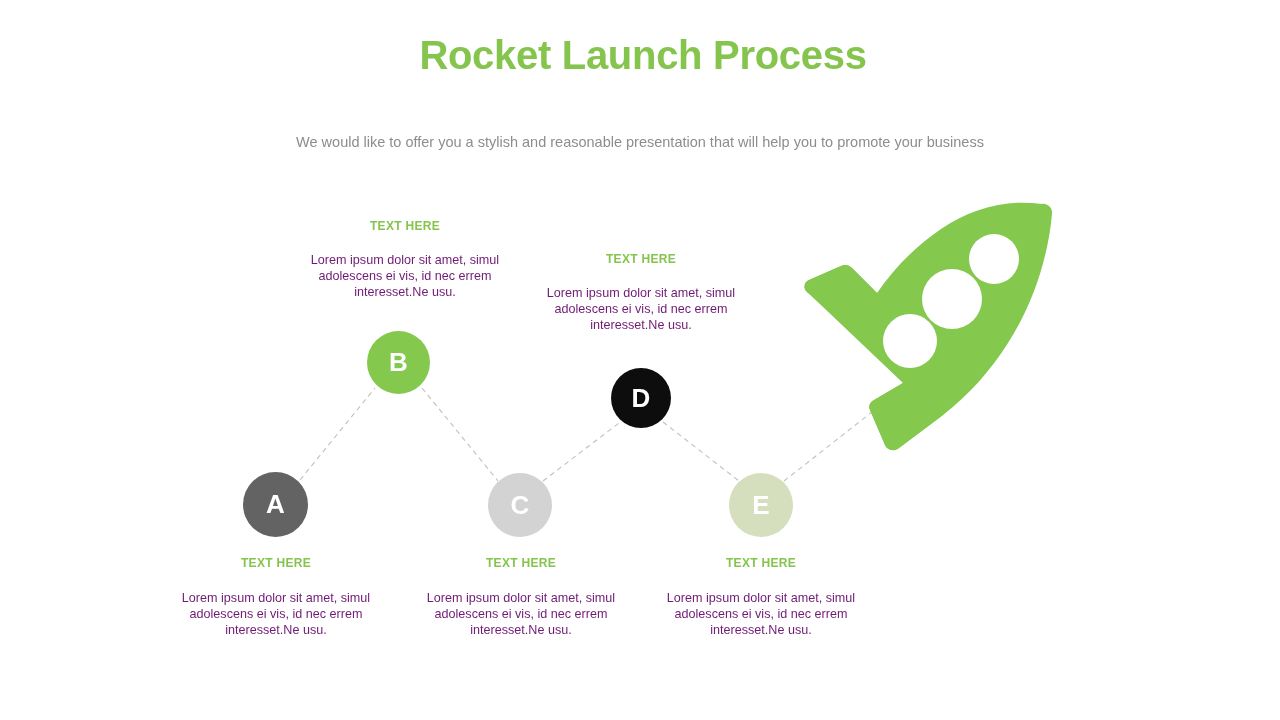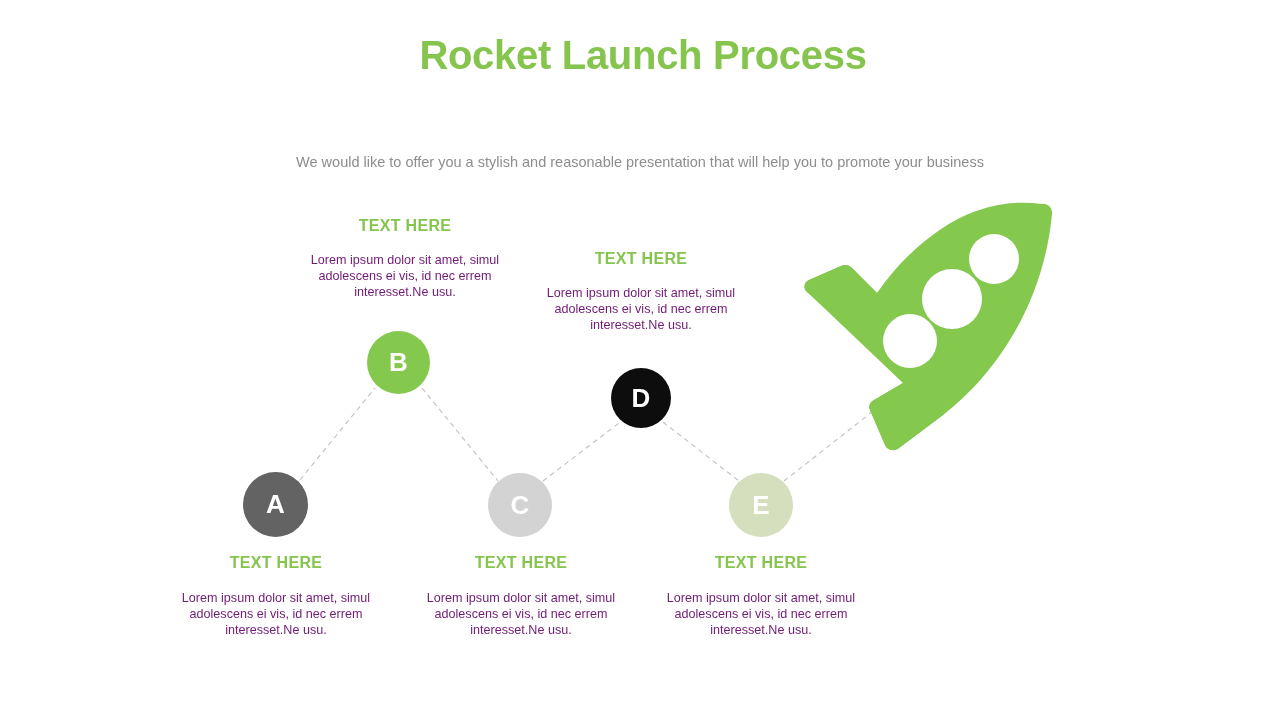--- a/index.html
+++ b/index.html
@@ -40,21 +40,20 @@
   .slide-subtitle {
     position: absolute;
     left: 0;
     top: 131px;
     width: 1280px;
     text-align: center;
     font-size: 14.5px;
     color: #8d8d8d;
     line-height: 22px;
     font-weight: normal;
-    margin-top: 20px;
   }
 
   
   .connectors {
     position: absolute;
     left: 0;
     top: 0;
     width: 1280px;
     height: 720px;
     pointer-events: none;
@@ -89,21 +88,21 @@
   .node-c { left: 488px; top: 473px; width: 64px; height: 64px; background: #d3d3d3; }
   .node-d { left: 611px; top: 368px; width: 60px; height: 60px; background: #0d0d0d; }
   .node-e { left: 729px; top: 473px; width: 64px; height: 64px; background: #d5dfbd; }
 
   
   .tb {
     position: absolute;
     text-align: center;
   }
   .tb-head {
-    font-size: 16px;
+    font-size: 12px;
     font-weight: bold;
     color: #85c44d;
     letter-spacing: 0.3px;
     line-height: 20px;
     margin: 0;
   }
   .tb-body {
     font-size: 12.6px;
     color: #701a75;
     line-height: 16px;

